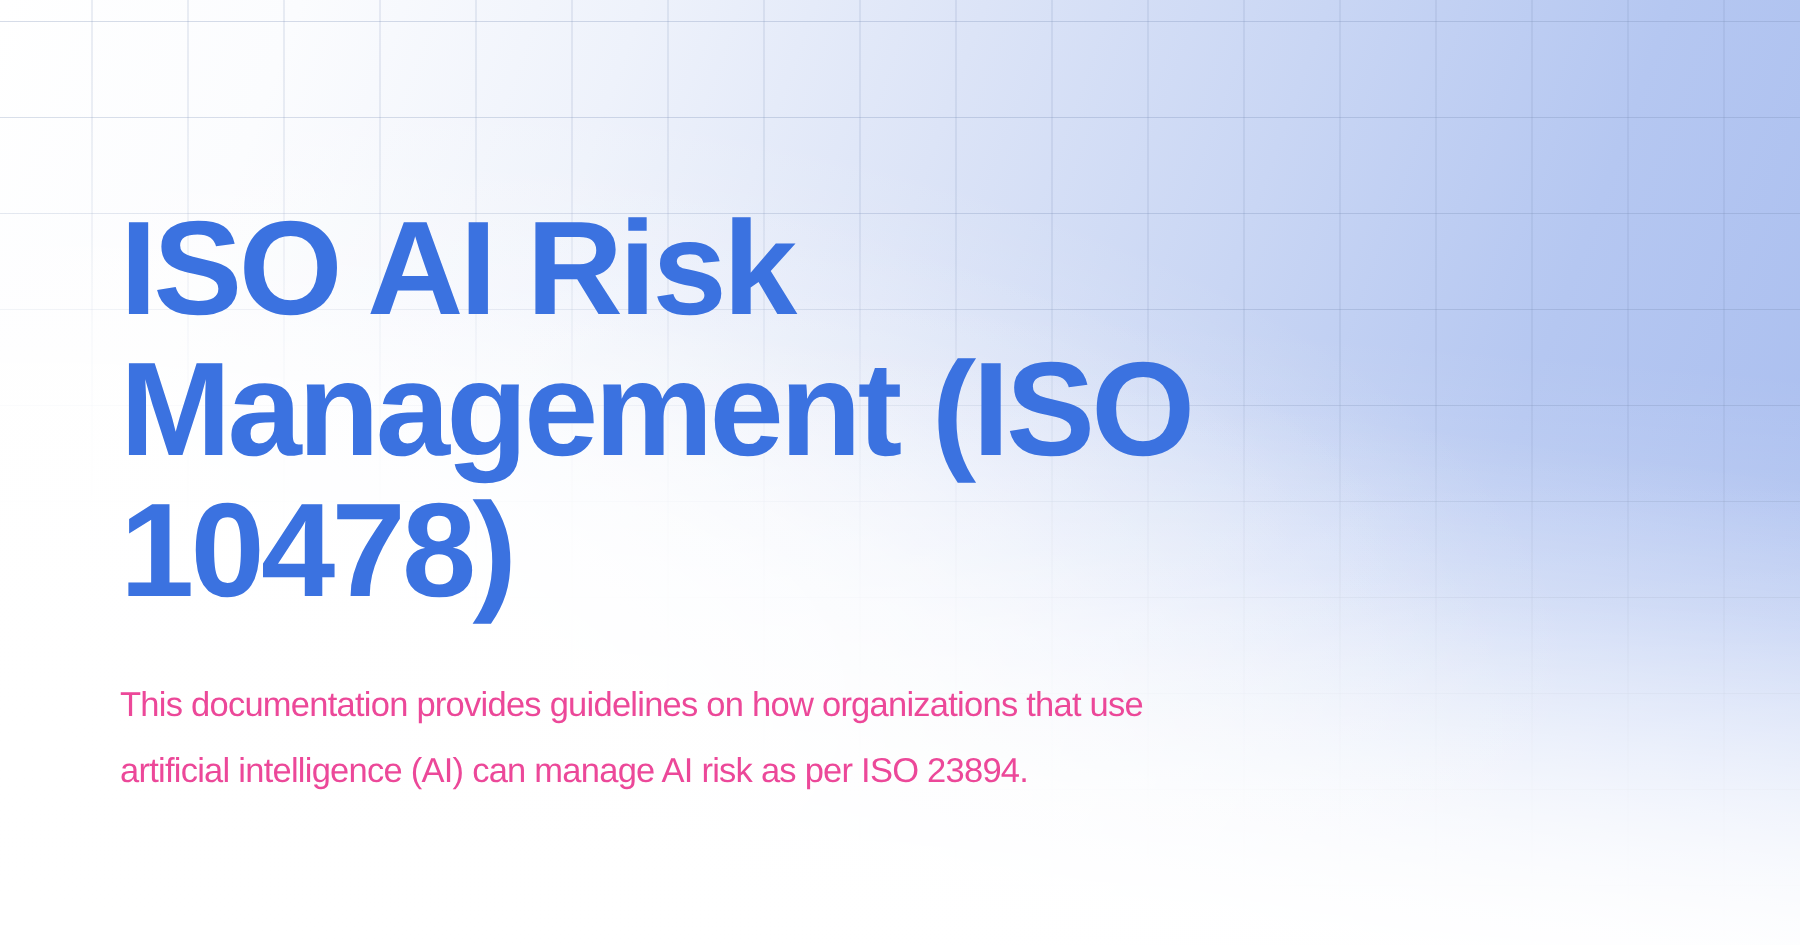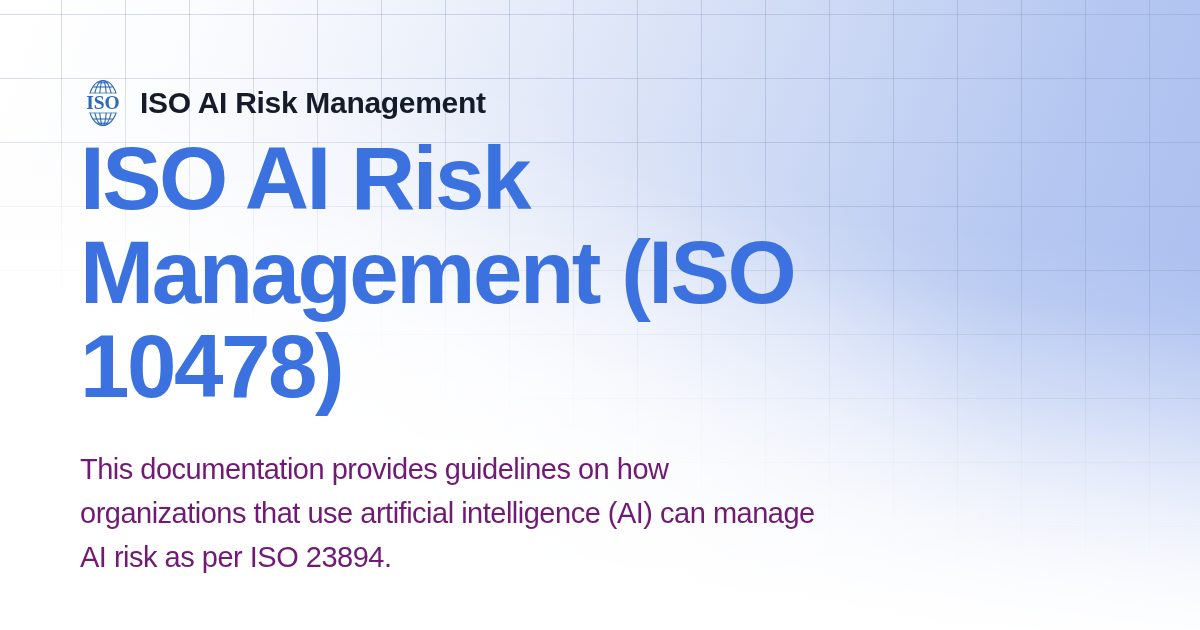--- a/index.html
+++ b/index.html
@@ -138,58 +138,39 @@
     letter-spacing: -2.5px;
     color: #3b72e0;
   }
 
   
   .description {
     position: absolute;
     left: 0;
     top: 447px;
     width: 760px;
-    font-size: 29px;
+    font-size: 23px;
     font-weight: normal;
     line-height: 44px;
     letter-spacing: -0.5px;
-    color: #701a75;
+    color: #ec4899;
   }
 </style>
 </head>
 <body>
 
 <div id="card">
 
   <div class="wash-a"></div>
   <div class="grid"></div>
   <div class="grid-mask"></div>
   <div class="wash-b"></div>
   <div class="wash-c"></div>
 
   <div id="content">
 
-    <div class="brand-row">
-      <svg class="iso-logo" viewBox="0 0 46 50">
-        <g fill="none" stroke="#2d6ab5" stroke-width="1.1">
-          <ellipse cx="23" cy="25" rx="14.5" ry="22.5"></ellipse>
-          <ellipse cx="23" cy="25" rx="9" ry="22.5"></ellipse>
-          <ellipse cx="23" cy="25" rx="3.6" ry="22.5"></ellipse>
-          <line x1="8.5" y1="25" x2="37.5" y2="25"></line>
-          <path d="M10.0 15.2 H36.0"></path>
-          <path d="M10.0 34.8 H36.0"></path>
-          <path d="M13.4 9.0 H32.6"></path>
-          <path d="M13.4 41.0 H32.6"></path>
-          <path d="M17.6 4.8 H28.4"></path>
-          <path d="M17.6 45.2 H28.4"></path>
-        </g>
-        <rect x="3.5" y="15.5" width="39" height="19" fill="#ffffff"></rect>
-        <text x="23" y="31.4" text-anchor="middle" font-family="'Liberation Serif', serif" font-size="19.5" font-weight="bold" fill="#2d6ab5">ISO</text>
-      </svg>
-      <div class="brand-label">ISO AI Risk Management</div>
-    </div>
 
     <h1 class="headline">ISO AI Risk Management (ISO 10478)</h1>
 
     <p class="description">This documentation provides guidelines on how organizations that use artificial intelligence (AI) can manage AI risk as per ISO 23894.</p>
 
   </div>
 </div>
 
 </body></html>

